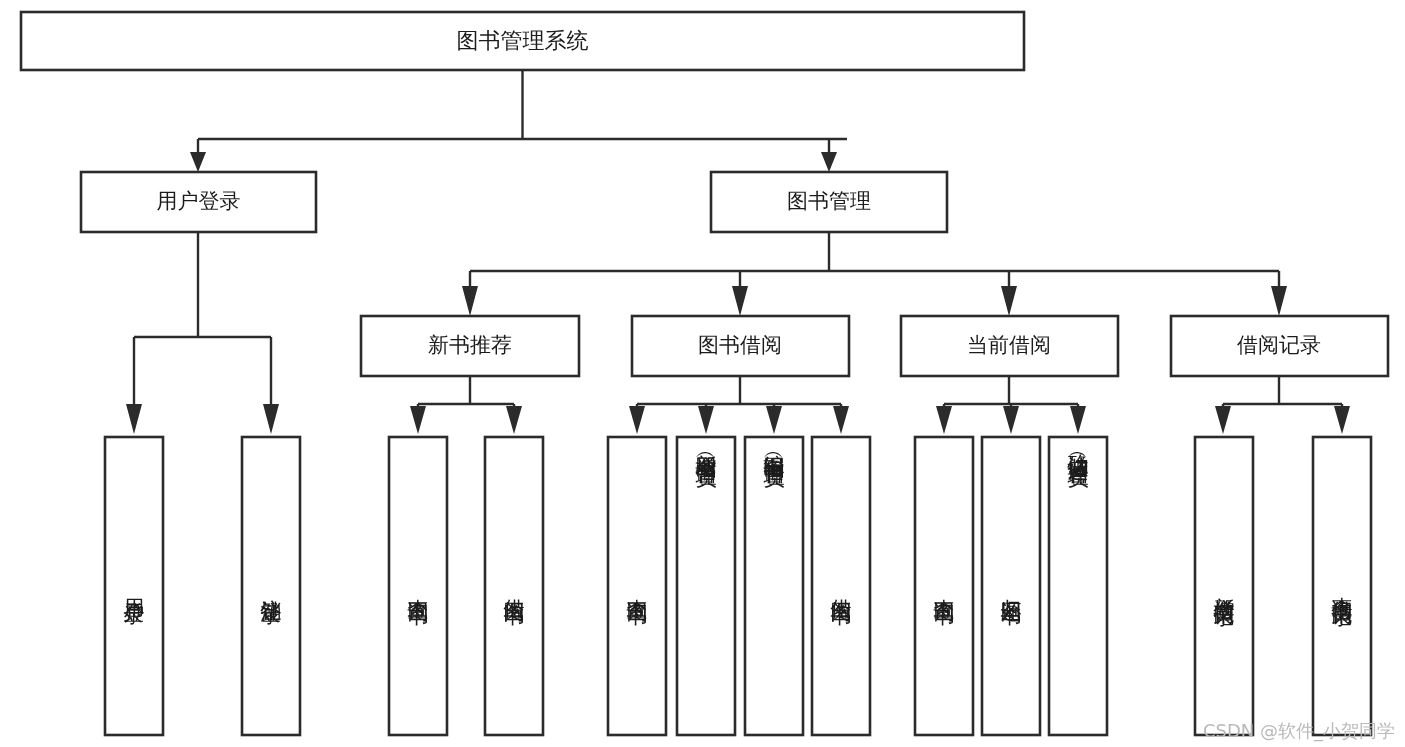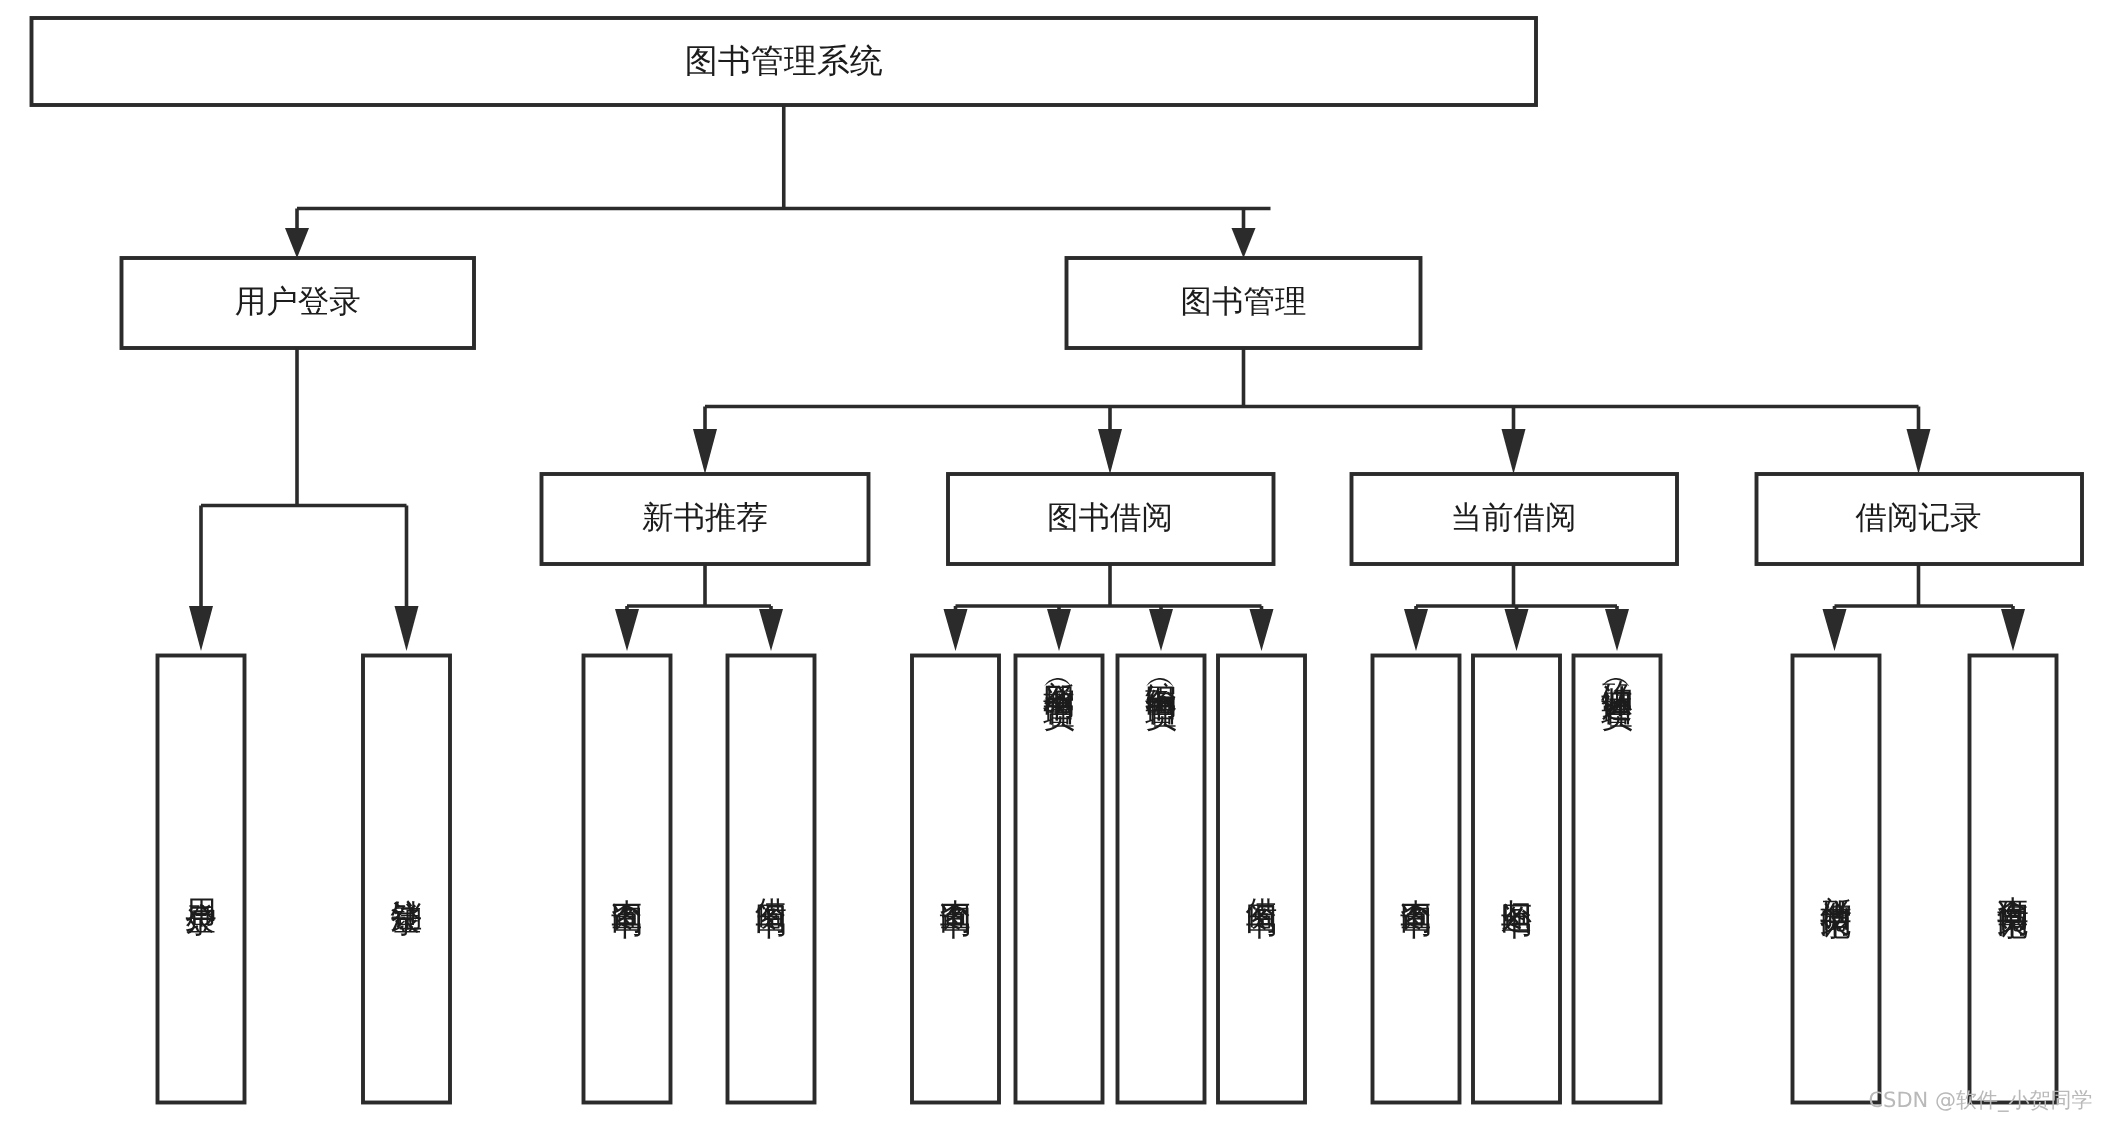--- a/index.html
+++ b/index.html
@@ -71,21 +71,21 @@
     line-height: 1.05;
     color: #1c1c1c;
     letter-spacing: 2px;
     white-space: nowrap;
   }
   .watermark {
     position: absolute;
     right: 10px;
     bottom: 4px;
     font-family: "DejaVu Sans", "Liberation Sans", sans-serif;
-    font-size: 14px;
+    font-size: 18px;
     color: #b9b9b9;
     white-space: nowrap;
   }
 </style>
 </head>
 <body>
 
 <div id="diagram-root">
 
   <svg id="flow-svg" viewBox="0 0 1405 747">

